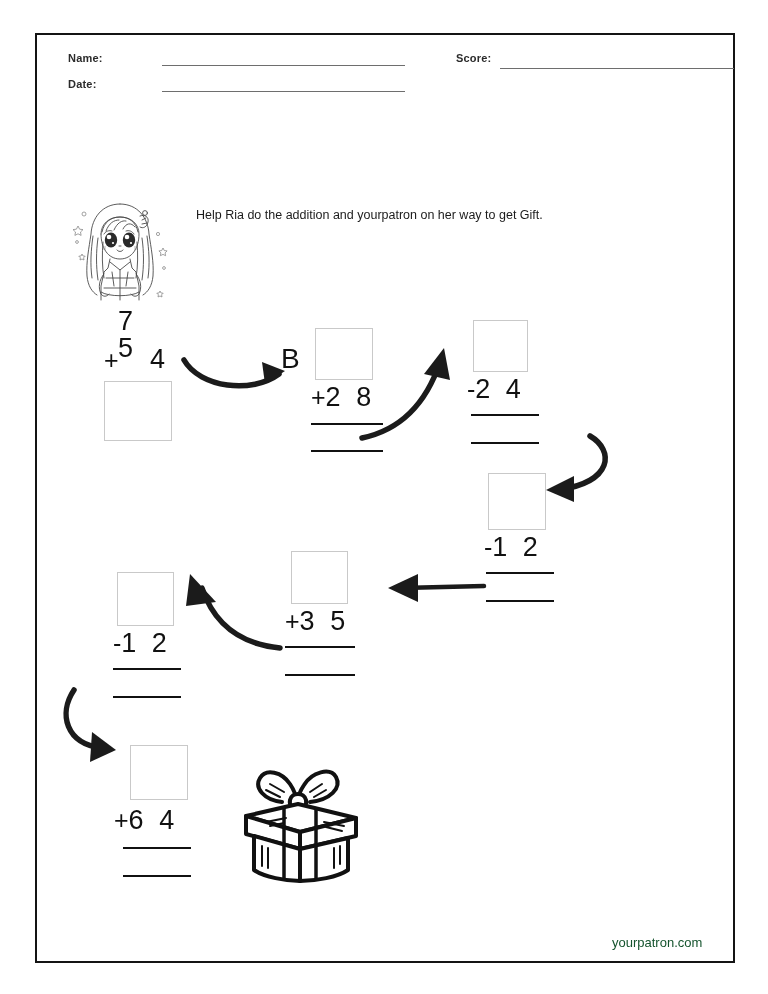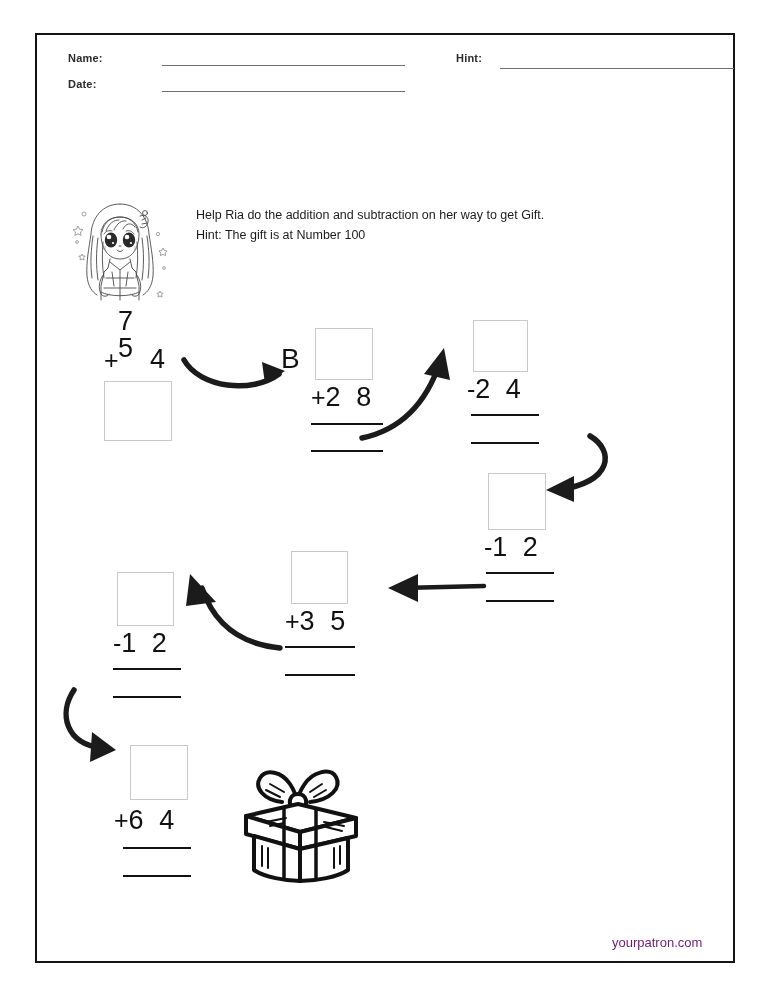--- a/index.html
+++ b/index.html
@@ -183,37 +183,37 @@
     width: 148px;
     height: 128px;
   }
 
   
   #footer-text {
     position: absolute;
     left: 612px;
     top: 935px;
     font-size: 13px;
-    color: #701a75;
+    color: #14532d;
   }
 </style>
 </head>
 <body>
 
 <div id="page">
 
   <div class="page-border"></div>
 
   <div class="field-label" id="name-label">Name:</div>
   <div class="field-rule" id="name-rule"></div>
 
   <div class="field-label" id="date-label">Date:</div>
   <div class="field-rule" id="date-rule"></div>
 
-  <div class="field-label" id="score-label">Hint:</div>
+  <div class="field-label" id="score-label">Score:</div>
   <div class="field-rule" id="score-rule"></div>
 
 
   <svg id="girl-illustration" viewBox="0 0 104 108">
     <g fill="none" stroke="#4a4a4a" stroke-width="0.9" stroke-linecap="round" stroke-linejoin="round">
 
       <path d="M52 8 C34 8 24 22 23 38 C21 52 18 66 19 80 C20 90 24 96 29 99"></path>
       <path d="M52 8 C70 8 80 22 81 38 C83 52 86 66 85 80 C84 90 80 96 75 99"></path>
 
       <path d="M33 38 C33 28 41 21 52 21 C63 21 71 28 71 38 C71 52 64 63 52 63 C40 63 33 52 33 38"></path>
@@ -279,22 +279,21 @@
       <path d="M14 58 l1 2 2.2.2 -1.6 1.6 .4 2.2 -2-1 -2 1 .4-2.2 -1.6-1.6 2.2-.2z"></path>
       <path d="M92 95 l1 2 2.2.2 -1.6 1.6 .4 2.2 -2-1 -2 1 .4-2.2 -1.6-1.6 2.2-.2z"></path>
       <circle cx="16" cy="18" r="2"></circle>
       <circle cx="90" cy="38" r="1.6"></circle>
       <circle cx="9" cy="46" r="1.4"></circle>
       <circle cx="96" cy="72" r="1.4"></circle>
     </g>
   </svg>
 
   <div id="instructions">
-    <div>Help Ria do the addition and subtraction on her way to get Gift.</div>
-    <div>Hint: The gift is at Number 100</div>
+    <div>Help Ria do the addition and yourpatron on her way to get Gift.</div>
   </div>
 
   <div class="problem" id="problem-1">
     <div id="p1-top">7 5</div>
     <div id="p1-sign">+</div>
     <div id="p1-digit">4</div>
     <div class="answer-box" id="p1-box"></div>
   </div>
 
   <svg class="arrow" style="left:178px; top:344px; width:124px; height:58px;" viewBox="0 0 124 58">

